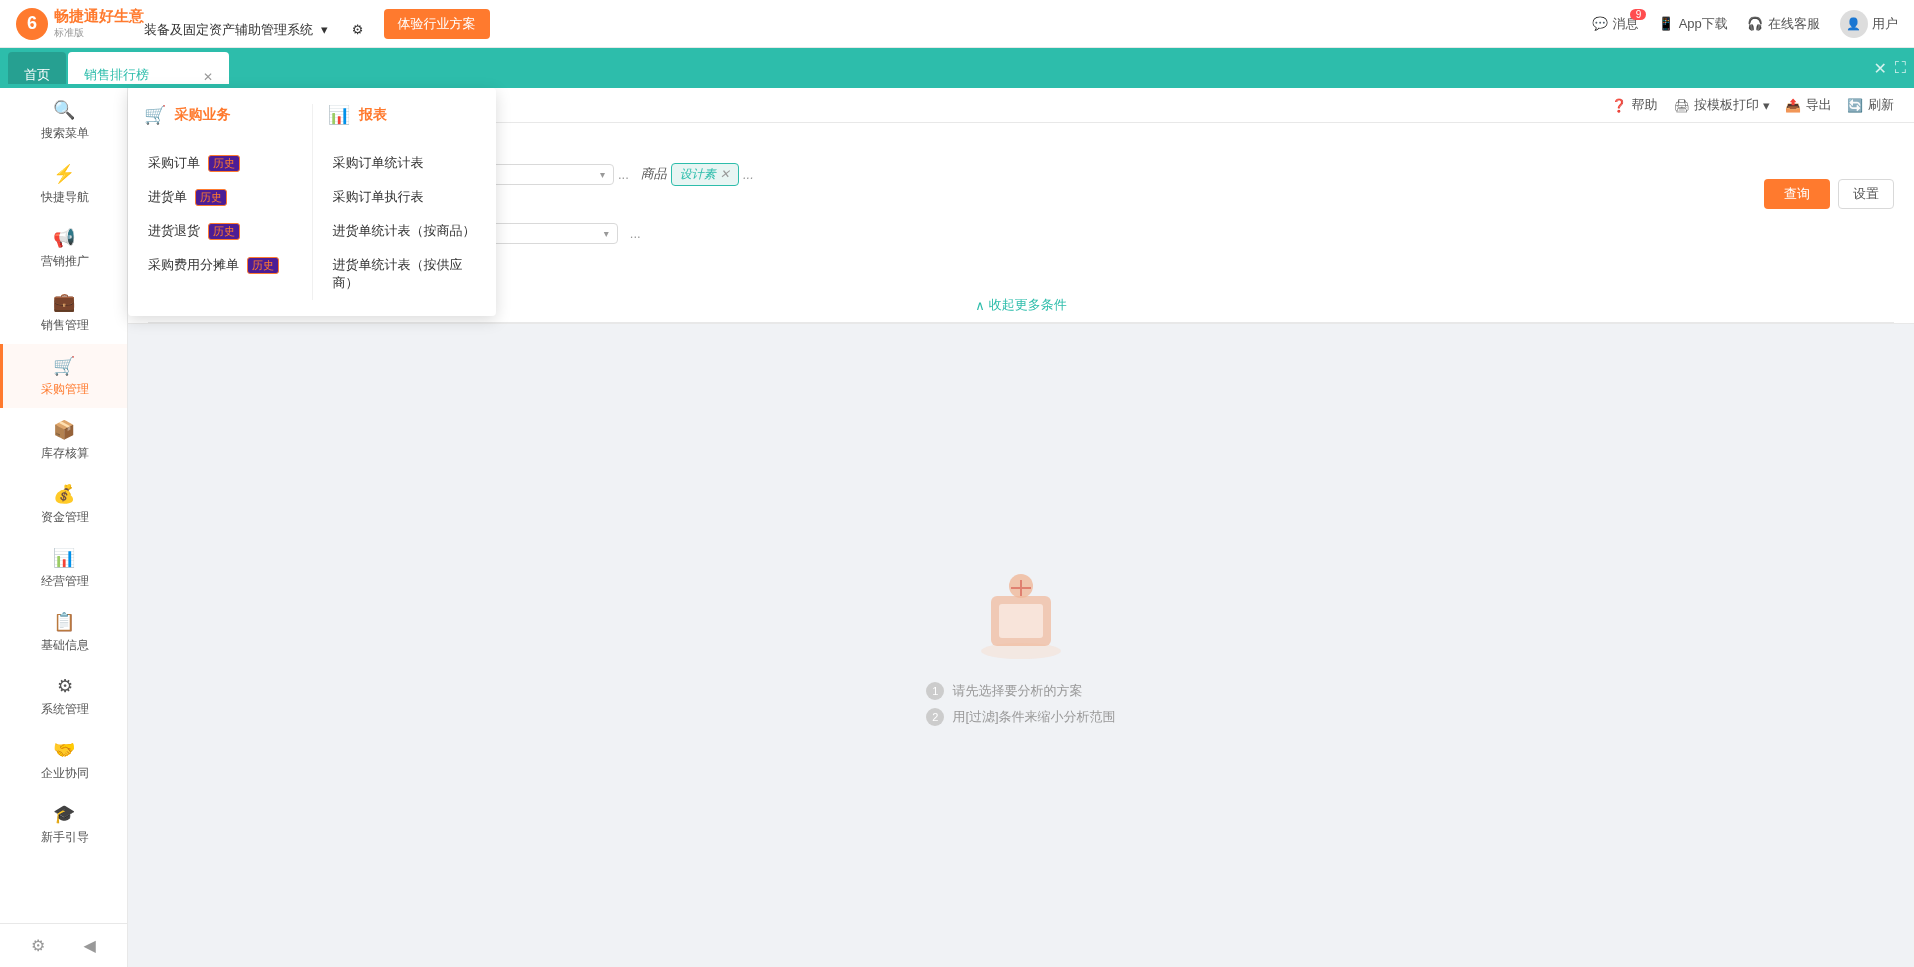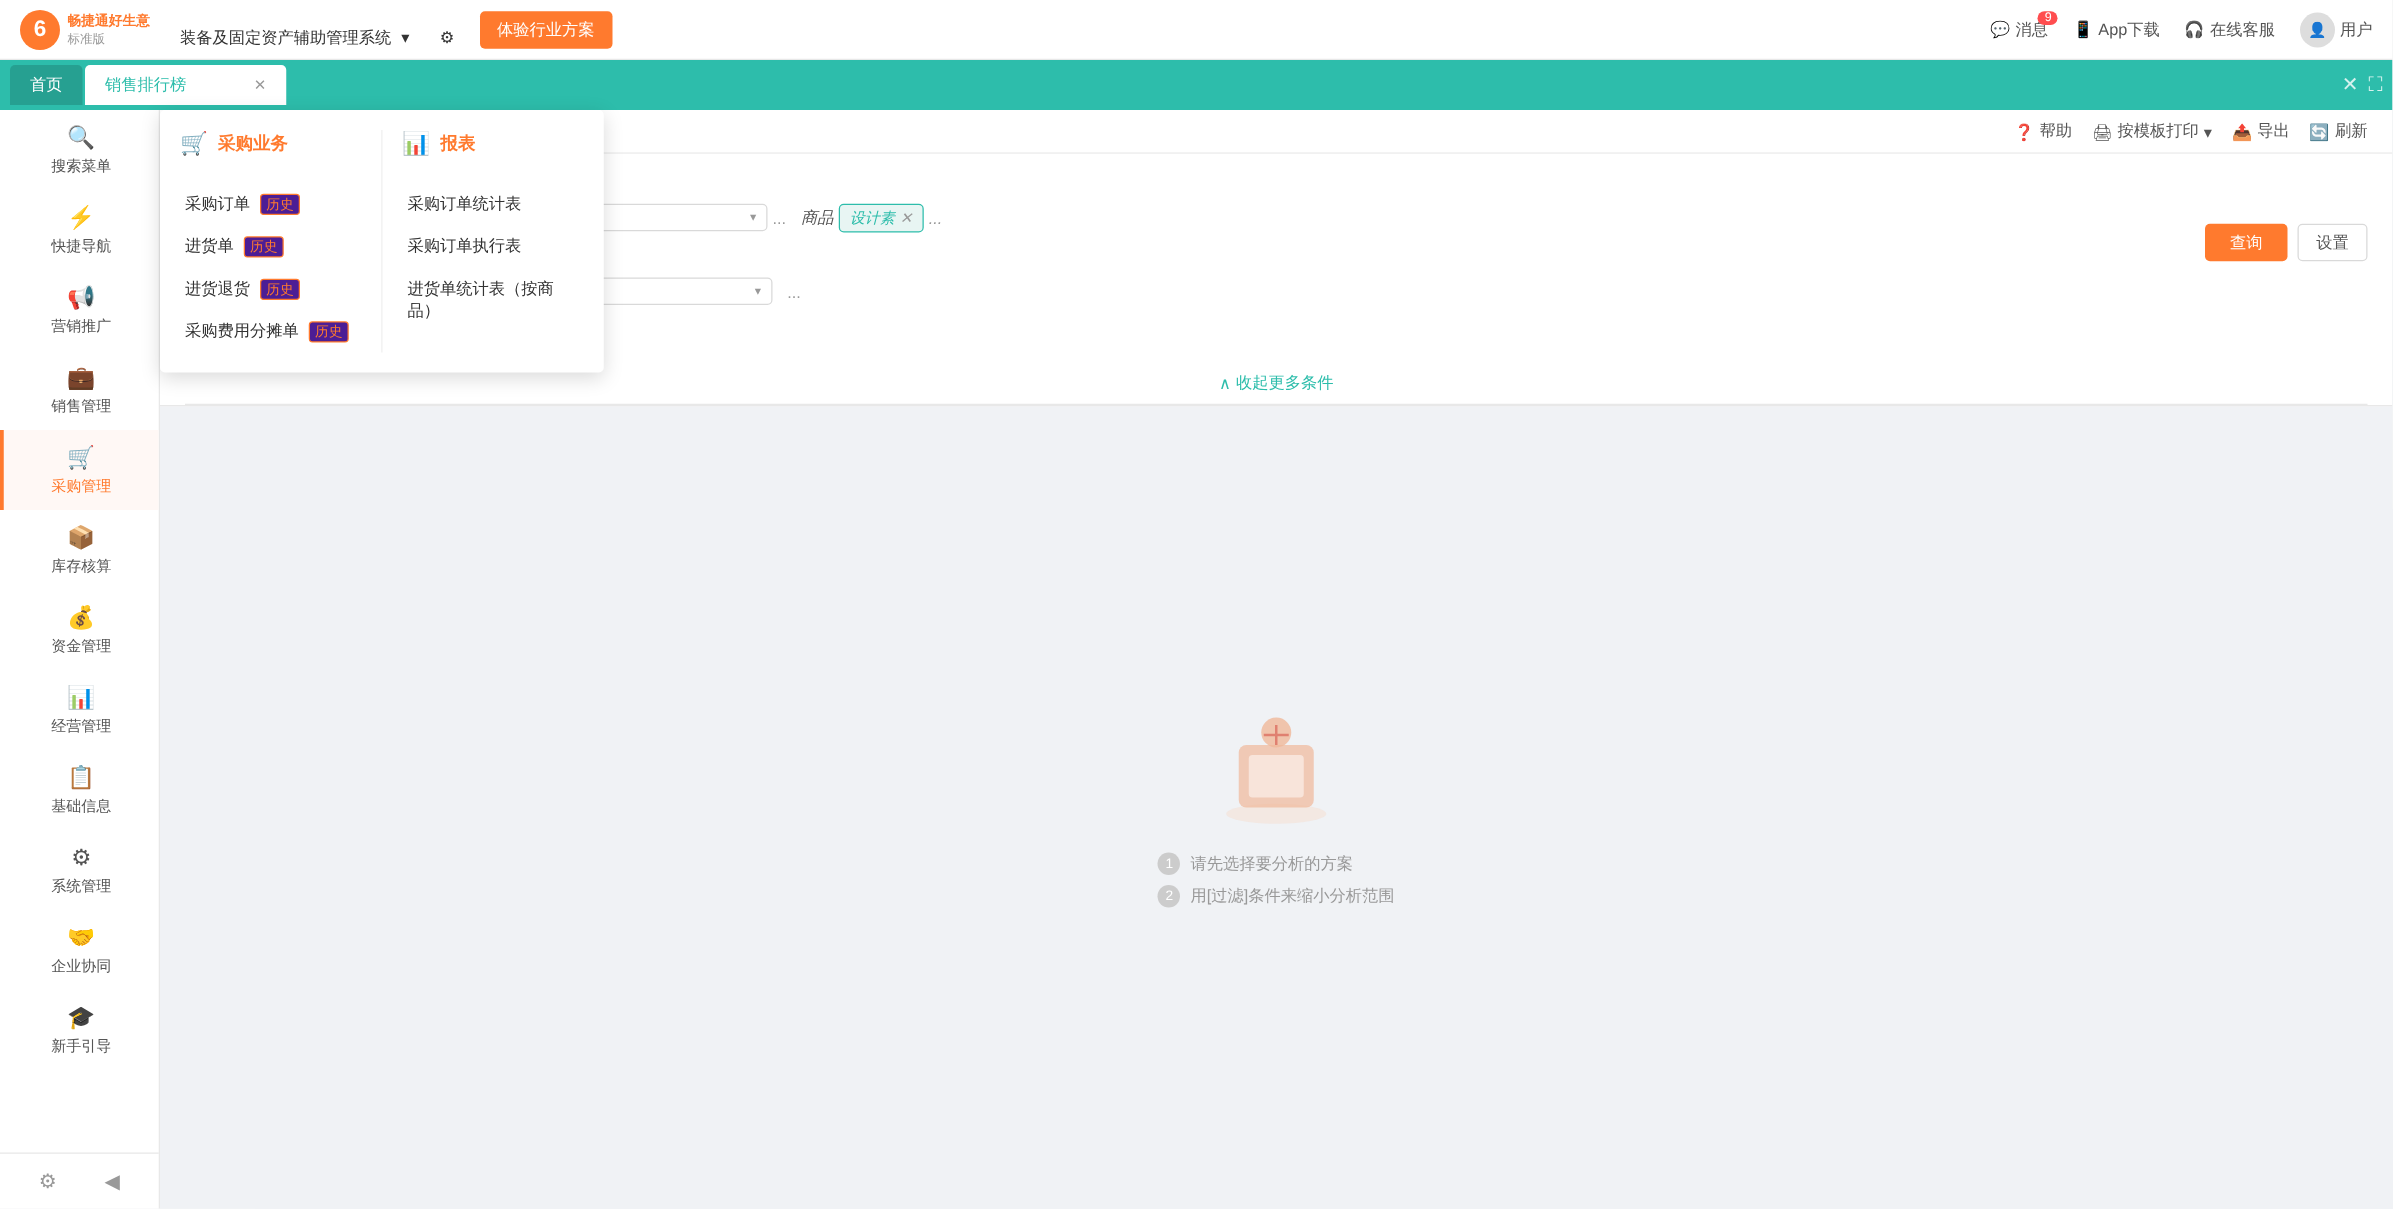--- a/index.html
+++ b/index.html
@@ -20,21 +20,21 @@
     .header-right { margin-left: auto; display: flex; align-items: center; gap: 20px; }
     .header-icon-item { display: flex; align-items: center; gap: 4px; color: #555; cursor: pointer; font-size: 13px; position: relative; }
     .badge { position: absolute; top: -6px; right: -8px; background: #ff4d4f; color: #fff; border-radius: 10px; font-size: 10px; padding: 0 4px; min-width: 16px; text-align: center; }
     .user-avatar { width: 28px; height: 28px; border-radius: 50%; background: #ddd; display: flex; align-items: center; justify-content: center; color: #666; font-size: 12px; }
 
     
     .tab-bar {
       display: flex; align-items: center; height: 40px; background: #2dbdab;
       padding: 0 8px; position: relative; z-index: 99;
     }
-    .tab-item { display: flex; align-items: center; height: 32px; padding: 0 16px; cursor: pointer; color: rgba(255,255,255,0.8); font-size: 13px; border-radius: 4px 4px 0 0; margin-right: 2px; }
+    .tab-item { display: flex; align-items: flex-end; height: 32px; padding: 0 16px; cursor: pointer; color: rgba(255,255,255,0.8); font-size: 13px; border-radius: 4px 4px 0 0; margin-right: 2px; }
     .tab-item.home { background: rgba(0,0,0,0.15); color: #fff; }
     .tab-item.active { background: #fff; color: #2dbdab; border-radius: 4px 4px 0 0; gap: 46px; }
     .tab-close { margin-left: 8px; color: #999; font-size: 12px; cursor: pointer; }
     .tab-bar-right { margin-left: auto; display: flex; align-items: center; gap: 8px; }
     .tab-bar-icon { color: rgba(255,255,255,0.8); cursor: pointer; font-size: 16px; }
 
     
     .main-layout { display: flex; height: calc(967px - 88px); }
 
     
@@ -84,21 +84,21 @@
     .select-arrow { color: #999; font-size: 10px; margin-left: auto; }
     .filter-section { display: flex; align-items: center; gap: 12px; margin-bottom: 10px; }
   </style>
 </head>
 <body>
 
 <div class="top-header">
   <div class="logo-area">
     <div class="logo-icon">6</div>
     <div>
-      <div style="font-size:11px;color:#ff7a2e;font-weight:bold;">畅捷通好生意</div>
+      <div style="font-size:15px;color:#ff7a2e;font-weight:bold;">畅捷通好生意</div>
       <div style="font-size:10px;color:#999;">标准版</div>
     </div>
   </div>
   <div class="system-title">
     <span>装备及固定资产辅助管理系统</span>
     <span class="system-dropdown">▾</span>
     <span class="gear-btn">⚙</span>
   </div>
   <button class="industry-btn">体验行业方案</button>
   <div class="header-right">
@@ -324,14 +324,17 @@
     </div>
     <div class="dropdown-item">
       <span>采购订单统计表</span>
     </div>
     <div class="dropdown-item">
       <span>采购订单执行表</span>
     </div>
     <div class="dropdown-item">
       <span>进货单统计表（按商品）</span>
     </div>
+    <div class="dropdown-item">
+      <span>进货单统计表（按供应商）</span>
+    </div>
   </div>
 </div>
 
 </body></html>

